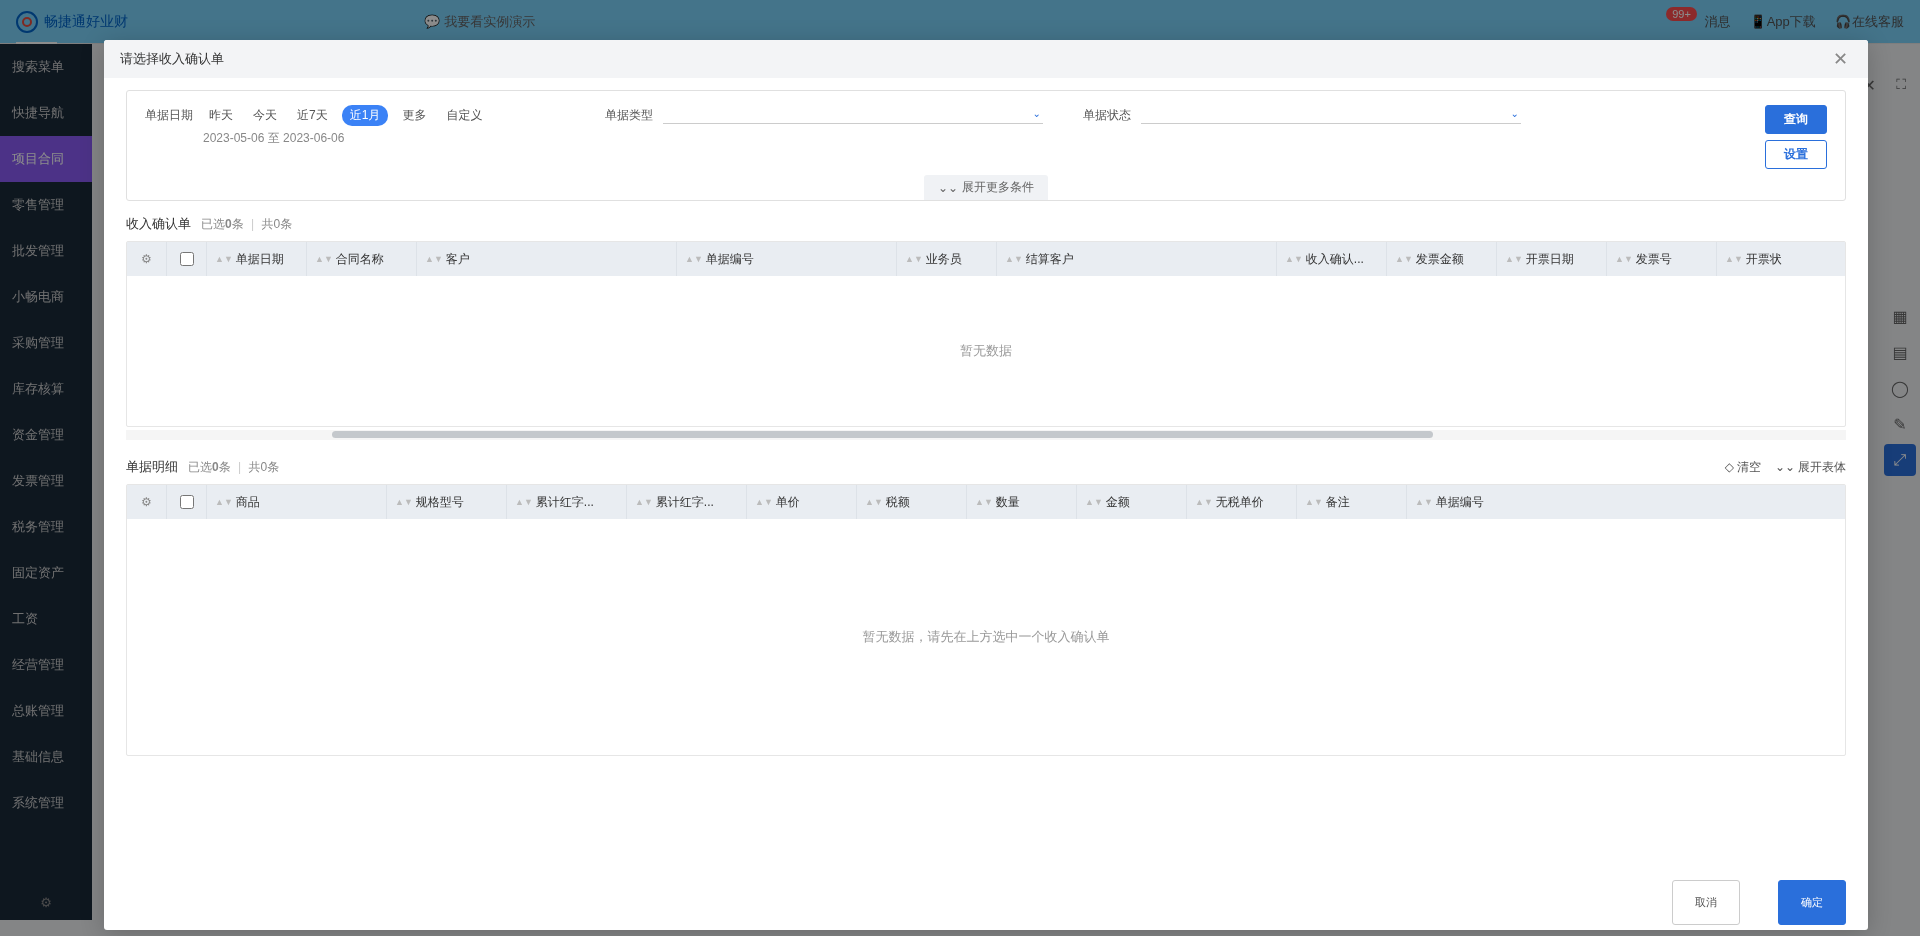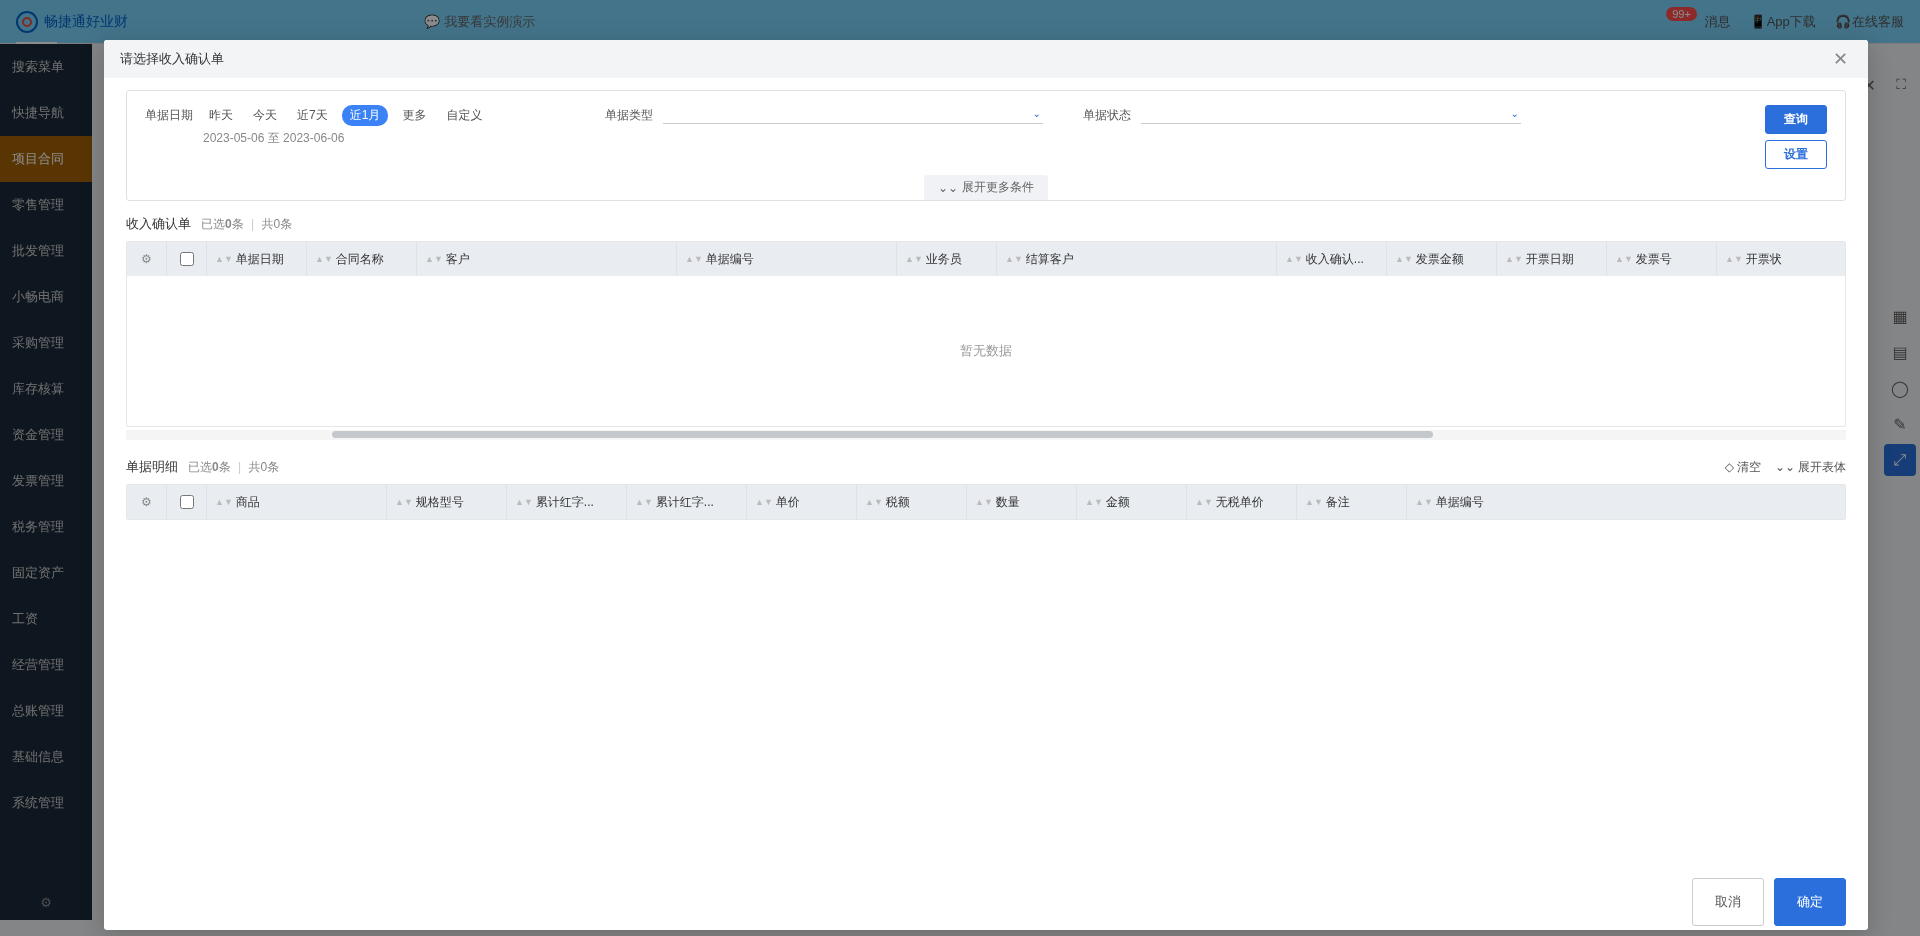--- a/index.html
+++ b/index.html
@@ -11,21 +11,21 @@
 .logo { display: flex; align-items: center; gap: 6px; color: #0066cc; font-size: 14px; font-weight: 500; }
 .logo-icon { width: 22px; height: 22px; border: 2px solid #0066cc; border-radius: 50%; position: relative; }
 .logo-icon::after { content: ""; position: absolute; inset: 4px; border: 2px solid #e74c3c; border-radius: 50%; }
 .topbar-demo { display: flex; align-items: center; gap: 4px; color: #666; font-size: 13px; margin-left: 280px; }
 .topbar-right { margin-left: auto; display: flex; align-items: center; gap: 20px; color: #555; font-size: 13px; }
 .badge { background: #ff4d4f; color: #fff; border-radius: 10px; padding: 1px 6px; font-size: 11px; position: relative; top: -8px; left: -4px; }
 .subver { position: absolute; left: 16px; top: 42px; font-size: 11px; color: #888; background:#fff; padding:0 4px;}
 
 .sidebar { position: absolute; left: 0; top: 44px; bottom: 16px; width: 92px; background: #1a2a3a; color: #ccc; font-size: 13px; }
 .sidebar-item { padding: 14px 12px; cursor: pointer; }
-.sidebar-item.active { background: #a16207; color: #fff; }
+.sidebar-item.active { background: #8b5cf6; color: #fff; }
 .sidebar-gear { position: absolute; bottom: 10px; left: 50%; transform: translateX(-50%); color: #888; }
 
 .bg-right-icons { position: absolute; right: 0; top: 70px; width: 40px; display: flex; flex-direction: column; gap: 4px; align-items: center; padding-top: 230px; }
 .bg-right-icons .ri { width: 32px; height: 32px; border-radius: 4px; display:flex; align-items:center; justify-content:center; color:#666; font-size:16px;}
 .bg-right-icons .ri.active { background: #2a6fdb; color: #fff; }
 
 .bg-tabclose { position: absolute; right: 44px; top: 76px; color: #666; font-size: 16px; }
 .bg-fullscreen { position: absolute; right: 14px; top: 76px; color: #666; font-size: 14px; }
 .bg-setting-btn { position: absolute; right: 54px; top: 172px; border:1px solid #2a6fdb; color:#2a6fdb; padding: 4px 10px; font-size:12px; border-radius:3px; background:#fff;}
 
@@ -71,21 +71,21 @@
 .gear-cell { width: 40px; justify-content: center; color: #888; }
 .cb-cell { width: 40px; justify-content: center; }
 .sort-ic { color: #bbb; font-size: 9px; line-height: 8px; display: flex; flex-direction: column; }
 .tbl-empty { height: 150px; display: flex; align-items: center; justify-content: center; color: #999; font-size: 13px; }
 .hscroll { height: 10px; background: #f5f5f5; position: relative; margin-top: -1px;}
 .hscroll-thumb { position: absolute; left: 12%; width: 64%; top: 1px; height: 7px; background: #c4c8cc; border-radius: 4px; }
 
 .tbl-empty2 { height: 236px; display: flex; align-items: center; justify-content: center; color: #999; font-size: 13px; }
 
 .modal-footer { height: 56px; display: flex; align-items: center; justify-content: flex-end; gap: 10px; padding: 0 22px; border-top: 0px solid #eee; }
-.fbtn { font-size: 13px; padding: 14px 22px; border-radius: 3px; cursor: pointer; }
+.fbtn { font-size: 11px; padding: 14px 22px; border-radius: 3px; cursor: pointer; margin-left: 28px; }
 .fbtn-default { background: #fff; border: 1px solid #ccc; color: #555; }
 .fbtn-primary { background: #2a6fdb; border: 1px solid #2a6fdb; color: #fff; }
 
 input[type="checkbox"] { width: 14px; height: 14px; }
 .chev { font-size: 10px; }
 </style>
 </head>
 <body>
 
 <div class="app-bg">
@@ -321,20 +321,21 @@
           </div>
         <div class="th" style="width:110px">
             <span class="sort-ic">▲▼</span>
             <span>备注</span>
           </div>
         <div class="th" style="flex:1">
             <span class="sort-ic">▲▼</span>
             <span>单据编号</span>
           </div>
       </div>
+      <div class="tbl-empty2">暂无数据，请先在上方选中一个收入确认单</div>
     </div>
 
   </div>
   <div class="modal-footer">
     <div class="fbtn fbtn-default">取消</div>
     <div class="fbtn fbtn-primary">确定</div>
   </div>
 </div>
 
 </body></html>

